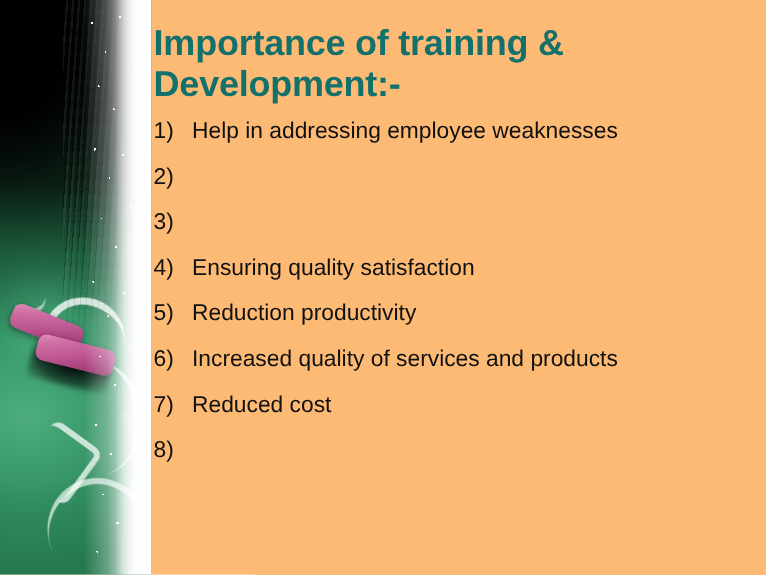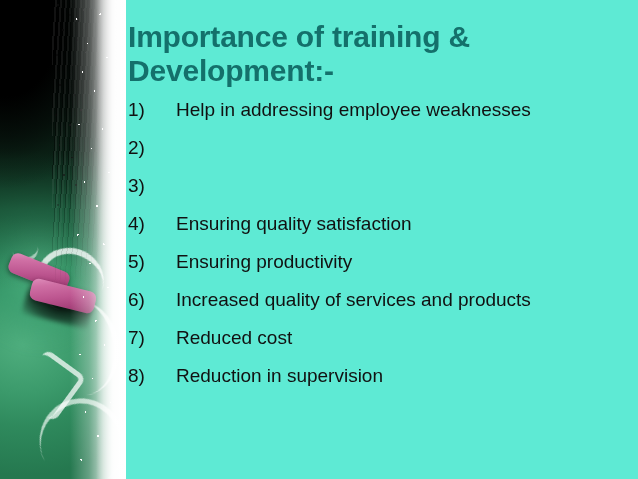--- a/index.html
+++ b/index.html
@@ -4,21 +4,21 @@
 <style>
   html, body {
     margin: 0;
     padding: 0;
     background: #ffffff;
   }
   #slide {
     position: relative;
     width: 638px;
     height: 479px;
-    background: #5eead4;
+    background: #fdba74;
     overflow: hidden;
     font-family: "Liberation Sans", sans-serif;
   }
 
   
   #chalk-photo {
     position: absolute;
     left: 0;
     top: 0;
     width: 126px;
@@ -250,21 +250,20 @@
     height: 38px;
   }
   .bullet-num {
     width: 32px;
     flex: 0 0 32px;
     color: #111111;
   }
   .bullet-text {
     color: #111111;
     white-space: nowrap;
-    margin-left: 16px;
   }
 </style>
 </head>
 <body>
 
 <div id="slide">
 
   <div id="chalk-photo">
     <div class="board-base"></div>
     <div class="board-glow"></div>
@@ -304,30 +303,29 @@
       </li>
       <li class="bullet-item">
         <span class="bullet-num">3)</span>
       </li>
       <li class="bullet-item">
         <span class="bullet-num">4)</span>
         <span class="bullet-text">Ensuring quality satisfaction</span>
       </li>
       <li class="bullet-item">
         <span class="bullet-num">5)</span>
-        <span class="bullet-text">Ensuring productivity</span>
+        <span class="bullet-text">Reduction productivity</span>
       </li>
       <li class="bullet-item">
         <span class="bullet-num">6)</span>
         <span class="bullet-text">Increased quality of services and products</span>
       </li>
       <li class="bullet-item">
         <span class="bullet-num">7)</span>
         <span class="bullet-text">Reduced cost</span>
       </li>
       <li class="bullet-item">
         <span class="bullet-num">8)</span>
-        <span class="bullet-text">Reduction in supervision</span>
       </li>
     </ol>
 
   </div>
 </div>
 
 </body></html>

